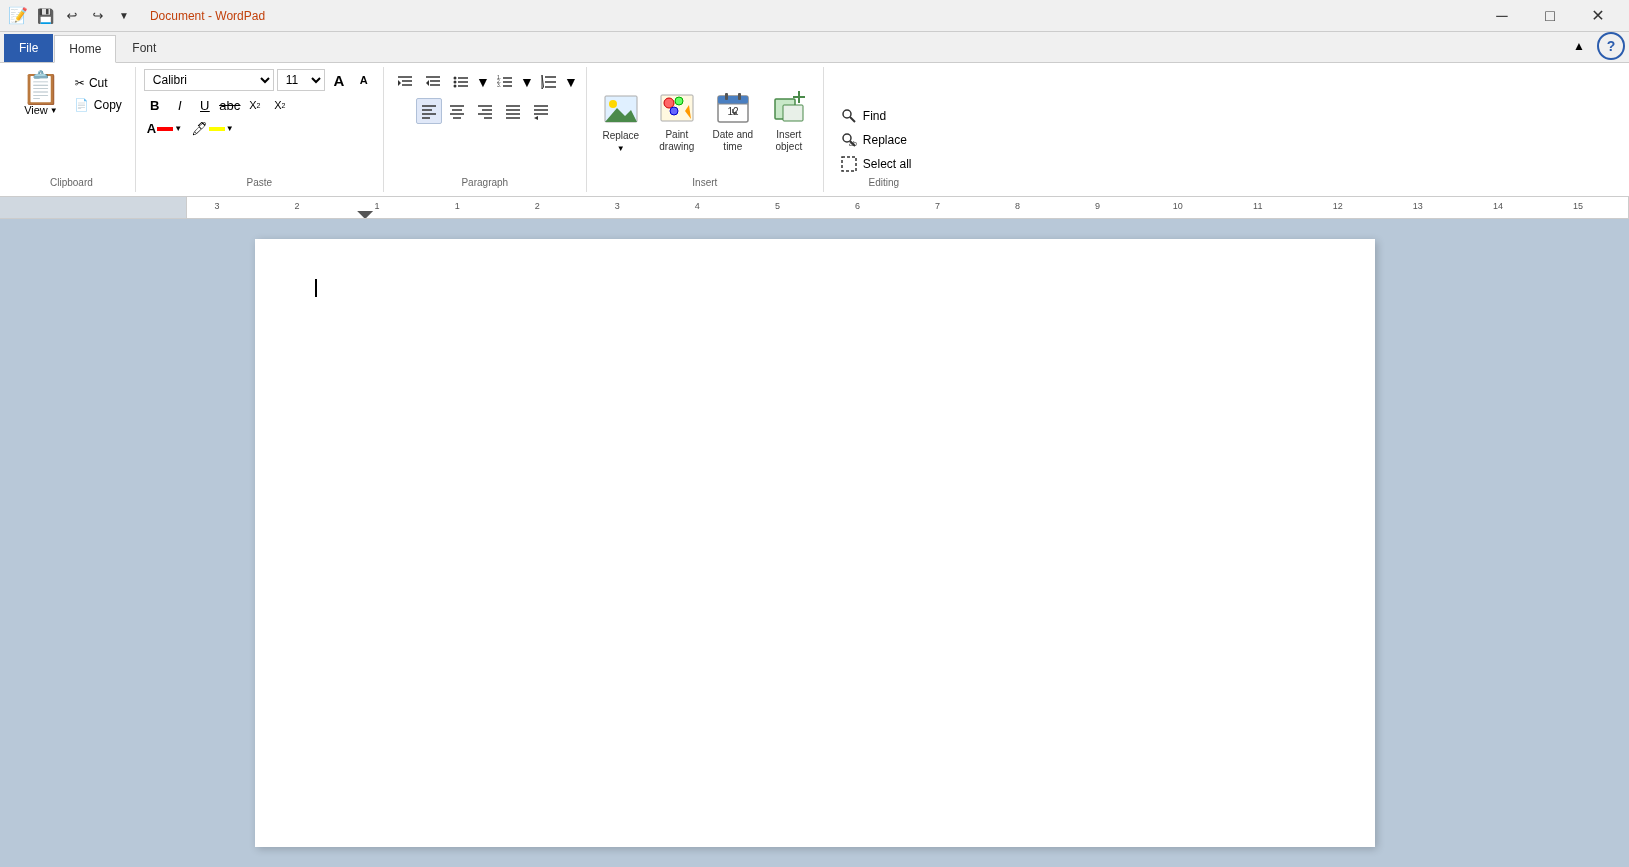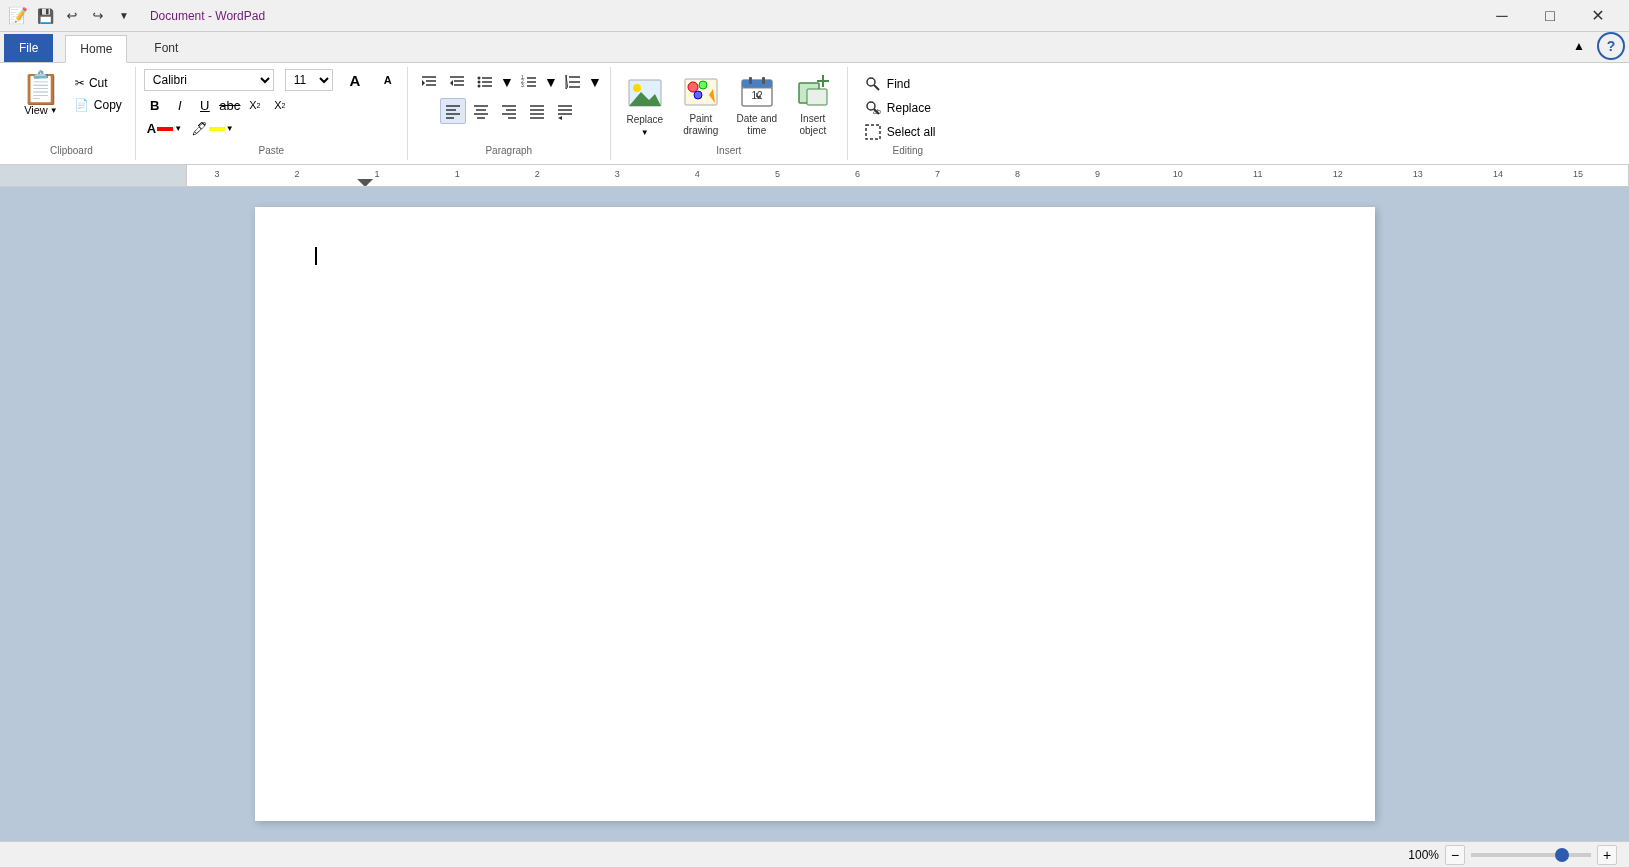--- a/index.html
+++ b/index.html
@@ -14,21 +14,21 @@
       padding: 0 8px;
       border-bottom: 1px solid #ccc;
       justify-content: space-between;
     }
     .title-bar-left { display: flex; align-items: center; gap: 6px; }
     .qat-buttons { display: flex; align-items: center; gap: 2px; }
     .qat-btn {
       width: 24px; height: 24px; border: none; background: transparent; cursor: pointer;
       display: flex; align-items: center; justify-content: center; font-size: 14px; color: #333;
     }
-    .title-text { font-size: 12px; color: #701a75; margin-left: 8px; }
+    .title-text { font-size: 12px; color: #c2410c; margin-left: 8px; }
     .title-bar-right { display: flex; align-items: center; gap: 2px; }
     .window-btn {
       width: 46px; height: 32px; border: none; background: transparent; cursor: pointer;
       display: flex; align-items: center; justify-content: center; font-size: 16px; color: #333;
     }
     .ribbon-tab {
       padding: 4px 14px; cursor: pointer; border: 1px solid transparent;
       font-size: 12px; color: #333; height: 28px; display: flex; align-items: center;
     }
     .ribbon-tab.active {
@@ -78,21 +78,21 @@
       border: 1px solid transparent; border-radius: 2px; padding: 2px 4px;
       background: transparent; font-size: 12px; white-space: nowrap;
     }
 
     
     .paste-btn {
       display: flex; flex-direction: column; align-items: center;
       cursor: pointer; border: 1px solid transparent; border-radius: 2px;
       padding: 2px 4px; min-width: 48px;
     }
-    .font-row1 { display: flex; align-items: center; gap: 11px; }
+    .font-row1 { display: flex; align-items: center; gap: 3px; }
     .font-row2 { display: flex; align-items: center; gap: 3px; }
     .font-row3 { display: flex; align-items: center; gap: 3px; }
     .font-select {
       width: 130px; height: 22px; font-size: 12px; border: 1px solid #ccc;
       padding: 0 4px; background: white;
     }
     .size-select {
       width: 48px; height: 22px; font-size: 12px; border: 1px solid #ccc;
       padding: 0 4px; background: white;
     }
@@ -185,21 +185,21 @@
 
     
     svg { display: block; }
 
     
     .ribbon-tabs-row {
       display: flex; align-items: flex-end; padding: 0 4px; gap: 0;
       background: #f0f0f0; border-bottom: 1px solid #ccc;
       justify-content: space-between;
     }
-    .ribbon-tabs-left { display: flex; align-items: flex-end; height: 30px; gap: 12px; }
+    .ribbon-tabs-left { display: flex; align-items: flex-end; height: 30px; gap: 1px; }
     .ribbon-tabs-right { display: flex; align-items: center; gap: 4px; padding-bottom: 2px; }
 
     .main-layout { display: flex; flex-direction: column; height: 867px; }
   </style>
 </head>
 <body>
 
 <div class="main-layout">
 
   <div class="title-bar">
@@ -452,21 +452,21 @@
             <line x1="22" y1="6" x2="34" y2="6" stroke="#4a8a4a" stroke-width="2"></line>
             <line x1="28" y1="0" x2="28" y2="12" stroke="#4a8a4a" stroke-width="2"></line>
           </svg>
           <div class="btn-label">Insert<br>object</div>
         </div>
       </div>
       <div class="ribbon-group-label">Insert</div>
     </div>
 
     <div class="ribbon-group" style="min-width:120px;">
-      <div class="ribbon-group-content" style="flex-direction:column; align-items:flex-start; gap:2px; padding-top:4px;">
+      <div class="ribbon-group-content" style="flex-direction:column; align-items:flex-start; gap:2px; padding-top:4px;margin-top:32px;">
         <div class="edit-btn">
           <svg width="16" height="16" viewBox="0 0 16 16">
             <circle cx="6" cy="6" r="4" fill="none" stroke="#333" stroke-width="1.5"></circle>
             <line x1="9" y1="9" x2="14" y2="14" stroke="#333" stroke-width="2"></line>
           </svg>
           <span>Find</span>
         </div>
         <div class="edit-btn">
           <svg width="16" height="16" viewBox="0 0 16 16">
             <circle cx="6" cy="6" r="4" fill="none" stroke="#333" stroke-width="1.5"></circle>
@@ -519,24 +519,13 @@
       </div>
     </div>
   </div>
 
   <div class="doc-container">
     <div class="doc-page">
       <span class="doc-cursor"></span>
     </div>
   </div>
 
-  <div class="status-bar">
-    <div class="zoom-control">
-      <span class="zoom-text">100%</span>
-      <button class="zoom-btn">−</button>
-      <div class="zoom-slider">
-        <div class="zoom-slider-track"></div>
-        <div class="zoom-thumb"></div>
-      </div>
-      <button class="zoom-btn">+</button>
-    </div>
-  </div>
 </div>
 
 </body></html>

